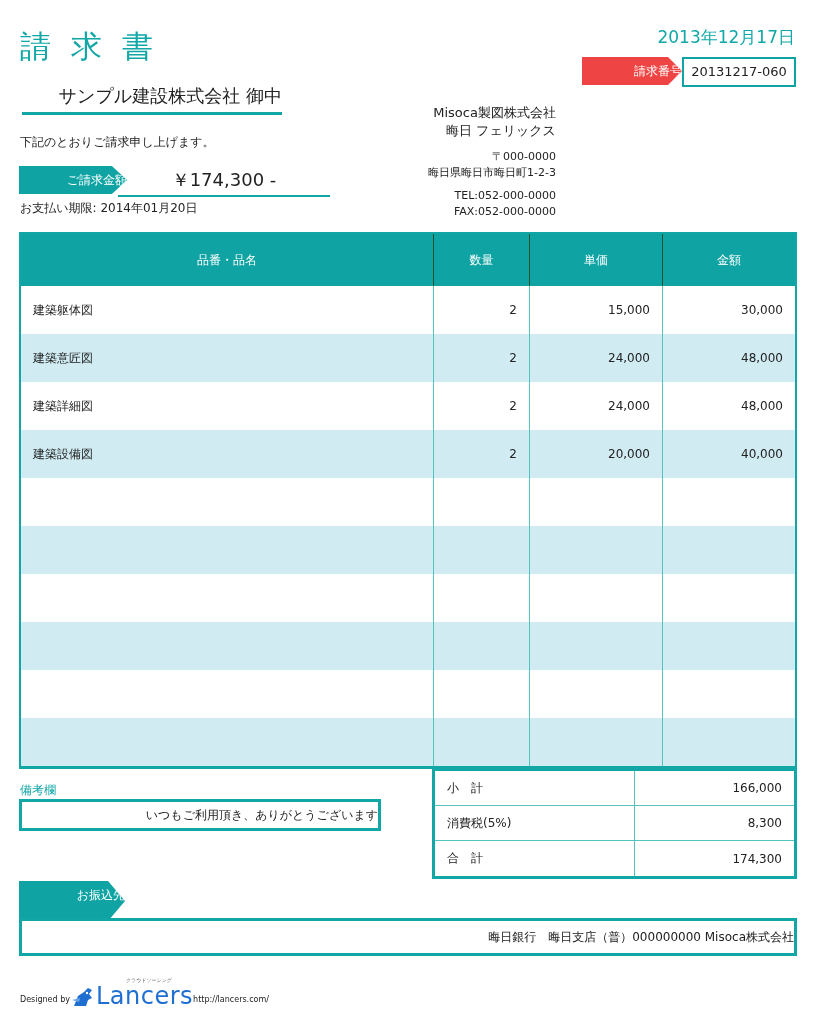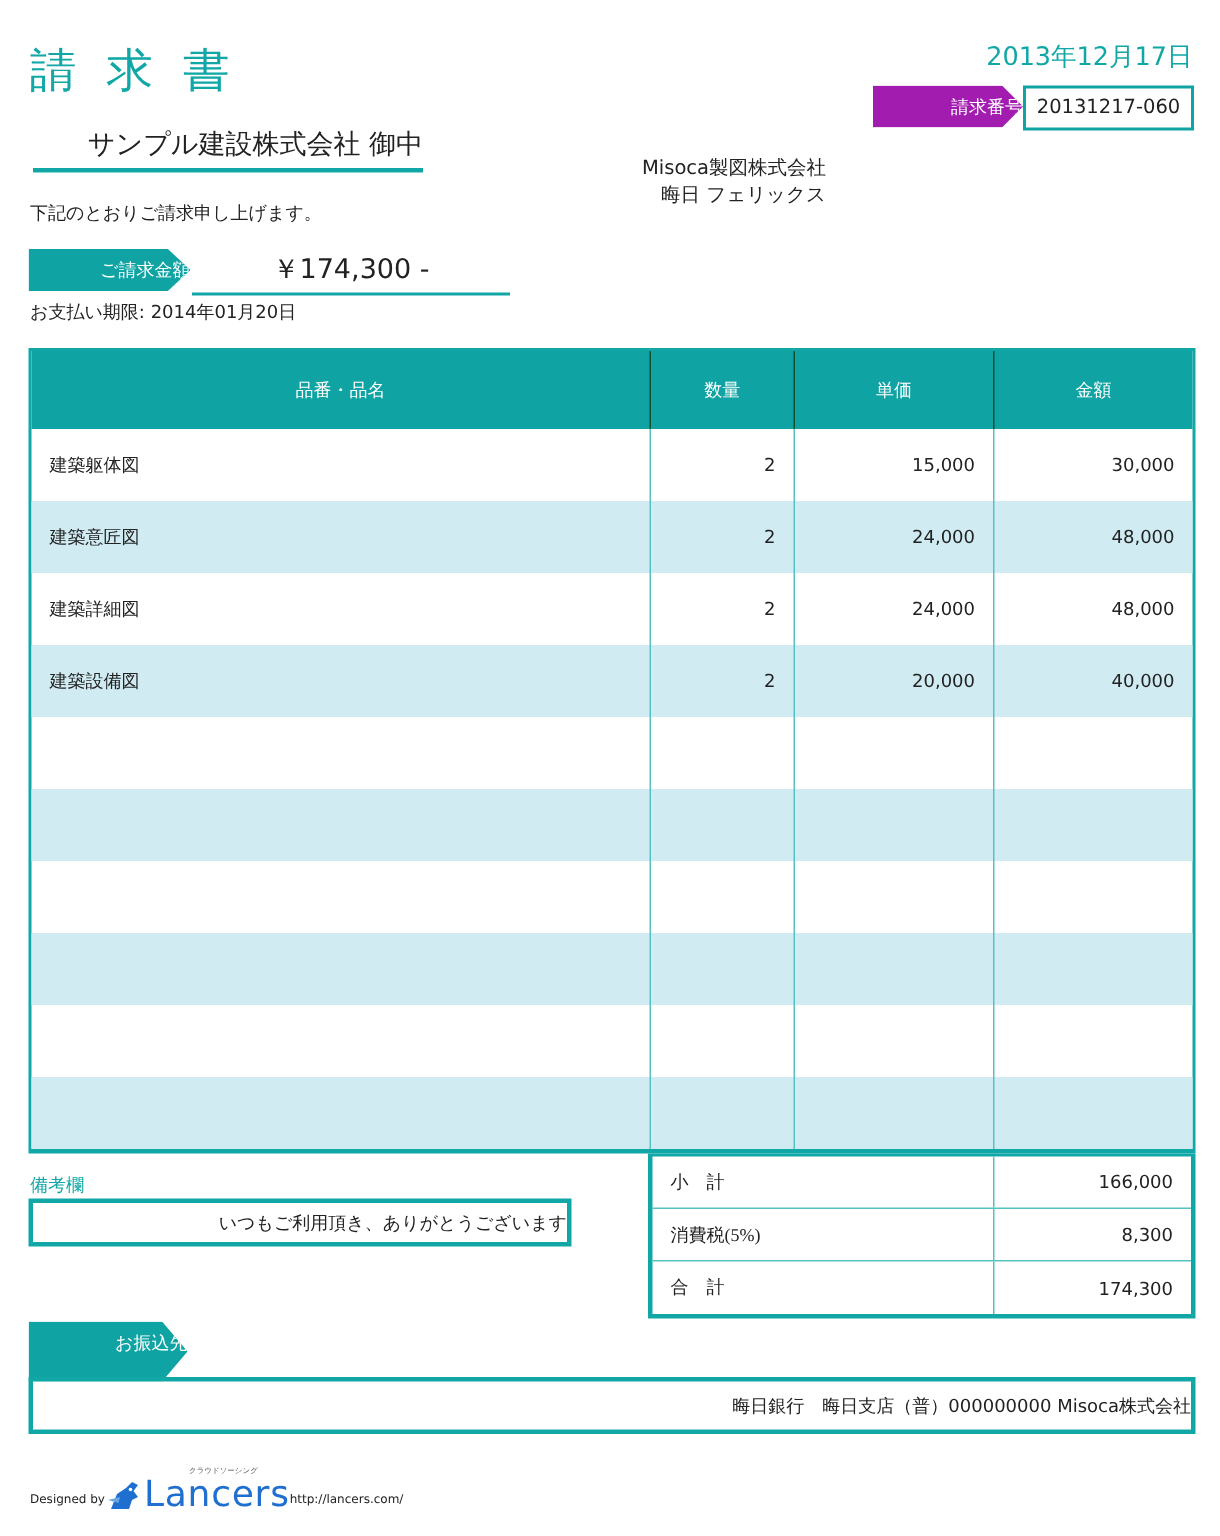--- a/index.html
+++ b/index.html
@@ -3,30 +3,30 @@
 <meta charset="utf-8">
 <style>
   * { box-sizing: border-box; margin: 0; padding: 0; }
   html, body { width: 813px; height: 1024px; background: #ffffff; overflow: hidden; }
   body { position: relative; font-family: "DejaVu Sans", "Liberation Sans", sans-serif; color: #222; }
   .abs { position: absolute; text-align: right; }
 
   .title { left: 20px; top: 26px; font-size: 31px; color: #12a7a7; letter-spacing: 20px; font-weight: normal; }
   .date { right: 18px; top: 26px; font-size: 17px; color: #12a7a7; }
 
-  .inv-no-label { left: 582px; top: 57px; width: 100px; height: 28px; background: #a21caf; color: #fff; font-size: 12px; line-height: 28px; padding-left: 12px;
+  .inv-no-label { left: 582px; top: 57px; width: 100px; height: 28px; background: #ef4444; color: #fff; font-size: 12px; line-height: 28px; padding-left: 12px;
     clip-path: polygon(0 0, 86% 0, 100% 50%, 86% 100%, 0 100%); }
   .inv-no-value { left: 682px; top: 57px; width: 114px; height: 30px; border: 2px solid #0fa3a3; font-size: 13px; line-height: 26px; text-align: center; color: #222; }
 
   .client { left: 22px; top: 84px; width: 260px; font-size: 18px; color: #222; padding: 0 0 4px 4px; border-bottom: 3px solid #12a7a7; white-space: nowrap; }
   .intro { left: 20px; top: 134px; font-size: 12px; color: #222; }
 
   .amount-label { left: 19px; top: 166px; width: 108px; height: 28px; background: #0fa3a3; color: #fff; font-size: 12px; line-height: 28px; padding-left: 12px;
     clip-path: polygon(0 0, 86% 0, 100% 50%, 86% 100%, 0 100%); }
-  .amount-value { left: 128px; top: 166px; width: 212px; height: 31px; font-size: 18px; line-height: 28px; text-align: center; border-bottom: 2px solid #12a7a7; color: #222; }
+  .amount-value { left: 118px; top: 166px; width: 212px; height: 31px; font-size: 18px; line-height: 28px; text-align: center; border-bottom: 2px solid #12a7a7; color: #222; }
   .due { left: 20px; top: 200px; font-size: 12px; color: #222; }
 
   .sender { left: 428px; top: 104px; font-size: 13px; line-height: 18px; color: #222; }
   .sender .addr { margin-top: 9px; font-size: 11px; line-height: 16px; }
   .sender .tel { margin-top: 7px; font-size: 11px; line-height: 16px; }
 
   .items { left: 19px; top: 232px; width: 778px; border: 2px solid #12a7a7; border-bottom: 3px solid #12a7a7; }
   .items .hdr { display: flex; height: 52px; background: #0fa3a3; color: #fff; font-size: 12px; }
   .items .hdr div { display: flex; align-items: center; justify-content: center; border-right: 1px solid #14532d; }
   .items .hdr div:last-child { border-right: none; }
@@ -39,21 +39,21 @@
   .c3 { width: 133px; justify-content: flex-end; }
   .c4 { width: 132px; justify-content: flex-end; }
   .items .row .c1 { justify-content: flex-start; }
 
   .remarks-label { left: 20px; top: 782px; font-size: 12px; color: #12a7a7; }
   .remarks-box { left: 19px; top: 799px; width: 362px; height: 32px; border: 3px solid #12a7a7; font-size: 12px; line-height: 26px; padding-left: 6px; color: #222; }
 
   .totals { left: 432px; top: 769px; width: 365px; border: 3px solid #12a7a7; border-top: 2px solid #12a7a7; }
   .totals .trow { display: flex; height: 35px; font-size: 12px; border-bottom: 1px solid #55c2c2; }
   .totals .trow:last-child { border-bottom: none; }
-  .totals .tlabel { width: 228px; border-right: 1px solid #55c2c2; padding-left: 12px; display: flex; align-items: center; font-family: Liberation Serif, serif; }
+  .totals .tlabel { width: 200px; border-right: 1px solid #55c2c2; padding-left: 12px; display: flex; align-items: center; }
   .totals .tval { flex: 1; display: flex; align-items: center; justify-content: flex-end; padding-right: 12px; }
 
   .bank-label { left: 19px; top: 881px; width: 106px; height: 40px; background: #0fa3a3; color: #fff; font-size: 12px; line-height: 28px; padding-left: 12px;
     clip-path: polygon(0 0, 84% 0, 100% 50%, 84% 100%, 0 100%); }
   .bank-box { left: 19px; top: 918px; width: 778px; height: 38px; border: 3px solid #12a7a7; font-size: 12px; line-height: 32px; color: #222; }
 
   .footer { left: 20px; top: 984px; display: flex; align-items: flex-end; gap: 0; }
   .footer .designed { font-size: 8px; color: #222; margin-bottom: 4px; }
   .footer .logo-mark { width: 26px; height: 22px; position: relative; }
   .footer .brand { position: relative; }
@@ -73,20 +73,28 @@
 <div class="abs client">サンプル建設株式会社 御中</div>
 <div class="abs intro">下記のとおりご請求申し上げます。</div>
 
 <div class="abs amount-label">ご請求金額</div>
 <div class="abs amount-value">￥174,300 -</div>
 <div class="abs due">お支払い期限: 2014年01月20日</div>
 
 <div class="abs sender">
   <div>Misoca製図株式会社</div>
   <div>晦日 フェリックス</div>
+  <div class="addr">
+    <div>〒000-0000</div>
+    <div>晦日県晦日市晦日町1-2-3</div>
+  </div>
+  <div class="tel">
+    <div>TEL:052-000-0000</div>
+    <div>FAX:052-000-0000</div>
+  </div>
 </div>
 
 <div class="abs items">
   <div class="hdr">
     <div class="c1">品番・品名</div>
     <div class="c2" style="justify-content:center">数量</div>
     <div class="c3" style="justify-content:center">単価</div>
     <div class="c4" style="justify-content:center">金額</div>
   </div>
   <div class="row">

